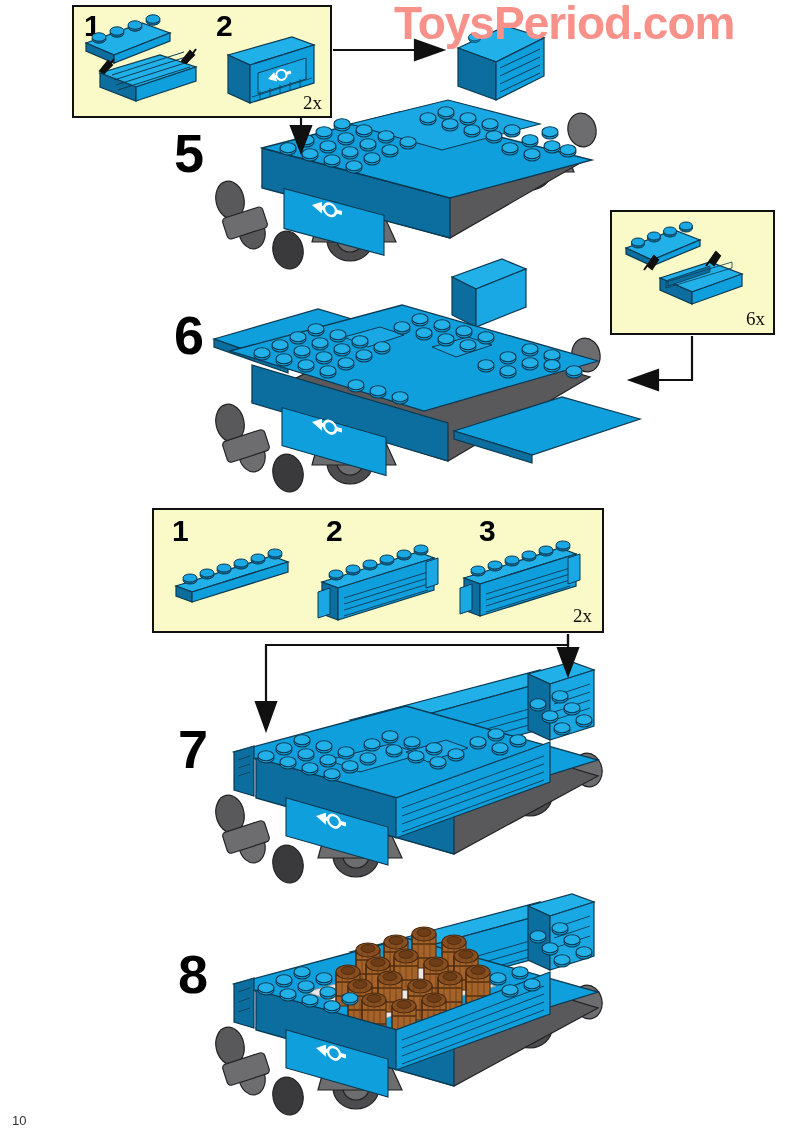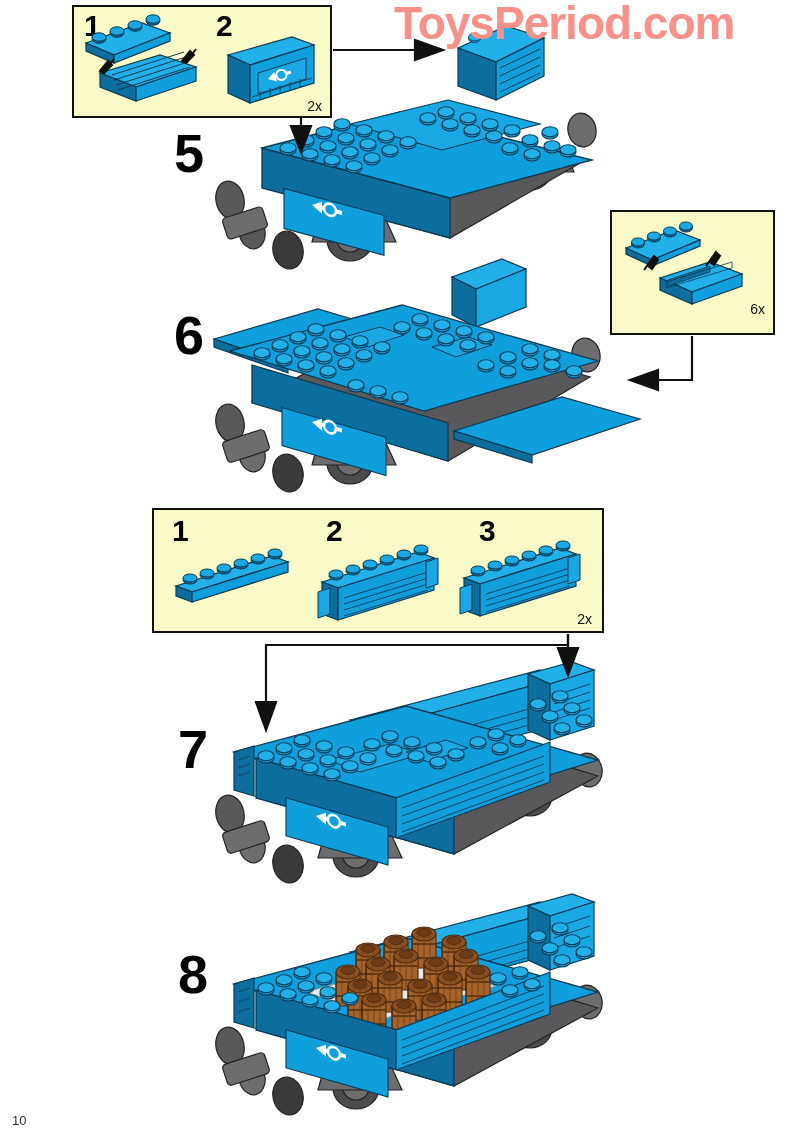--- a/index.html
+++ b/index.html
@@ -51,22 +51,22 @@
   #callout-c { left:152px; top:508px; width:452px; height:125px; }
 
   .callout .substep-num {
     position:absolute;
     font-weight:bold; font-size:30px; color:#000;
     font-family:"Liberation Sans", sans-serif;
     line-height:1;
   }
   .callout .qty {
     position:absolute;
-    font-size:14px; color:#101010;
-    font-family:Liberation Sans, sans-serif;
+    font-size:19px; color:#101010;
+    font-family:Liberation Serif, serif;
   }
 
   
   .art { position:absolute; z-index:10; }
   .art svg { display:block; overflow:visible; }
   .arrows { position:absolute; inset:0; z-index:40; pointer-events:none; }
 
   
   #page-number {
     position:absolute; left:12px; top:1113px;
@@ -614,21 +614,21 @@
           <line x1="42" y1="55" x2="42" y2="47"></line>
           <line x1="52" y1="52" x2="52" y2="44"></line>
           <line x1="62" y1="49" x2="62" y2="41"></line>
           <line x1="72" y1="46" x2="72" y2="38"></line>
         </g>
       </g>
     </svg>
   </div>
 
   <div class="callout" id="callout-b">
-    <span class="qty" style="right:8px; bottom:16px;">6x</span>
+    <span class="qty" style="right:8px; bottom:3px;">6x</span>
     <svg width="161" height="121" viewBox="0 0 161 121" style="position:absolute;left:0;top:0;">
       <g transform="translate(14,14)">
         <polygon points="0,22 48,4 74,14 26,34" fill="#21B0E8" stroke="#0B3A52" stroke-width="1.2"></polygon>
         <polygon points="0,22 26,34 26,40 0,28" fill="#0B6E9E" stroke="#0B3A52" stroke-width="1.2"></polygon>
         <polygon points="26,34 74,14 74,20 26,40" fill="#0E9FDC" stroke="#0B3A52" stroke-width="1.2"></polygon>
         <ellipse cx="12" cy="18" rx="6.5" ry="4" fill="#0B6E9E" stroke="#0B3A52" stroke-width="1"></ellipse>
         <ellipse cx="12" cy="16" rx="6.5" ry="4" fill="#1AA8E4" stroke="#0B3A52" stroke-width="1"></ellipse>
         <ellipse cx="28" cy="12" rx="6.5" ry="4" fill="#0B6E9E" stroke="#0B3A52" stroke-width="1"></ellipse>
         <ellipse cx="28" cy="10" rx="6.5" ry="4" fill="#1AA8E4" stroke="#0B3A52" stroke-width="1"></ellipse>
         <ellipse cx="44" cy="7" rx="6.5" ry="4" fill="#0B6E9E" stroke="#0B3A52" stroke-width="1"></ellipse>

